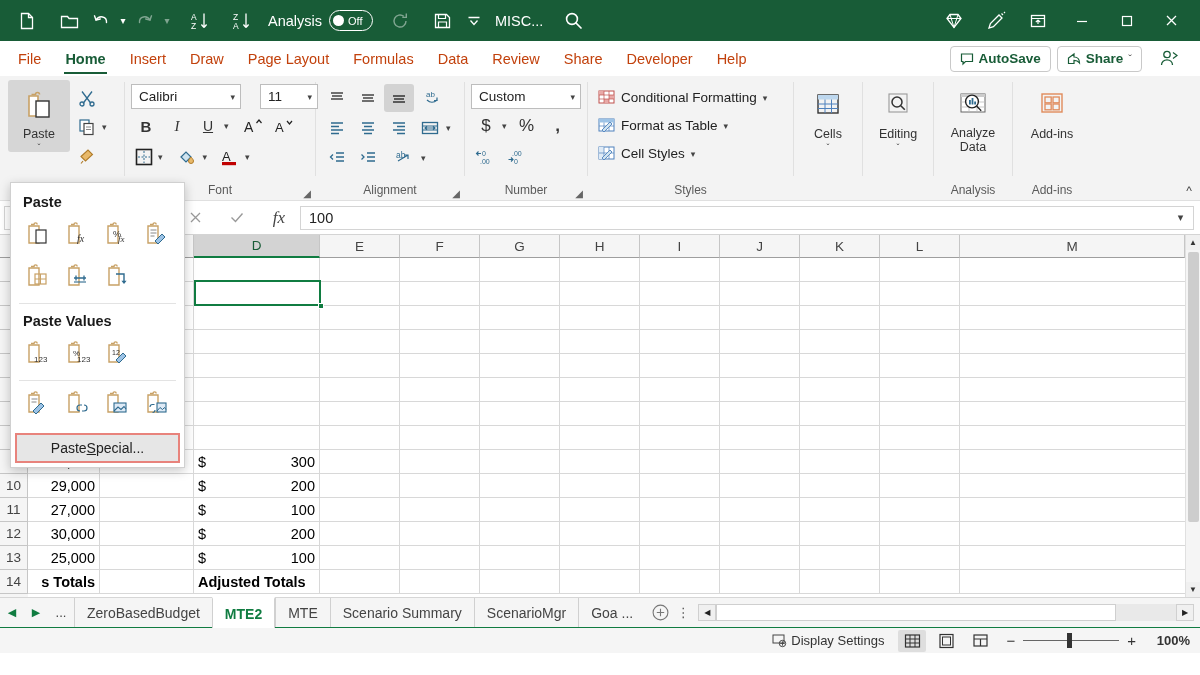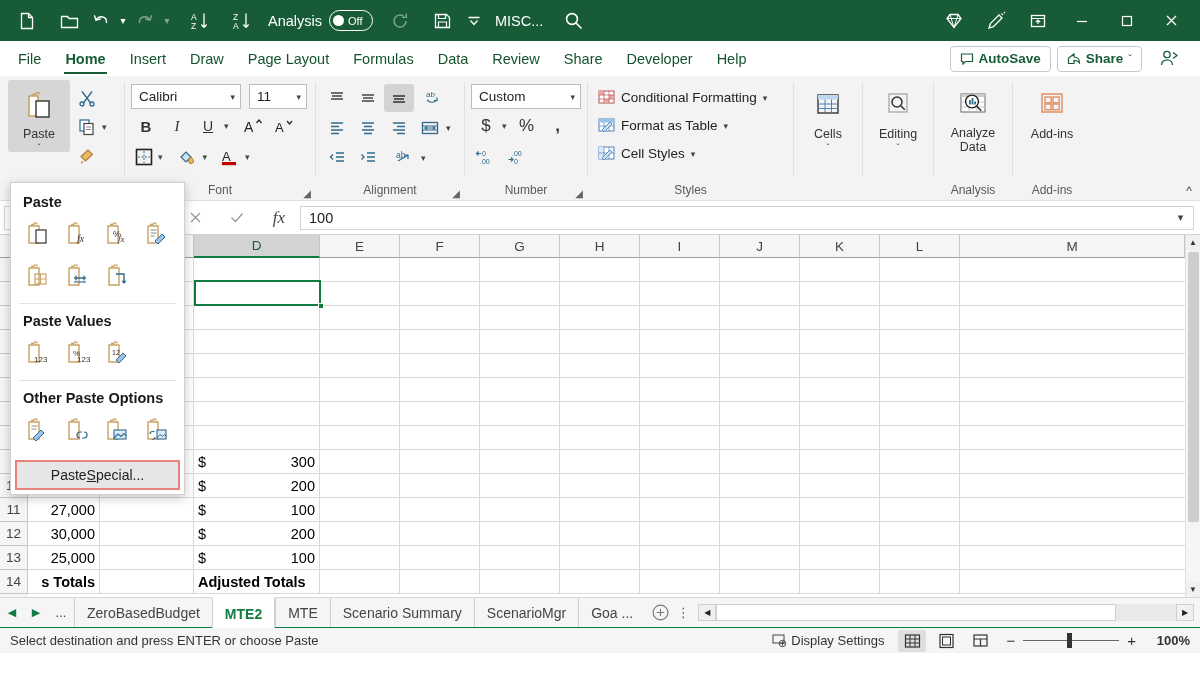--- a/index.html
+++ b/index.html
@@ -35,21 +35,21 @@
   .doctitle { font-size:14.5px; padding:0 10px; white-space:nowrap; }
   .tb-spacer { flex:1; }
   .win-btn { width:45px; height:41px; display:flex; align-items:center; justify-content:center; }
 
   
   .ribbon-tabs {
     height:35px; background:#ffffff; display:flex; align-items:stretch;
     padding:0 6px; border-bottom:0px;
   }
   .rtab {
-    display:flex; align-items:center; padding:0 12px; font-size:14.5px; color:#14532d;
+    display:flex; align-items:center; padding:0 12px; font-size:14.5px; color:#c2410c;
     position:relative; white-space:nowrap;
   }
   .rtab.active { color:#185C37; font-weight:bold; }
   .rtab.active::after {
     content:""; position:absolute; left:11px; right:11px; bottom:2px; height:2.5px; background:#185C37;
   }
   .tabs-right { margin-left:auto; display:flex; align-items:center; gap:6px; padding-right:4px; }
   .pillbtn {
     display:flex; align-items:center; gap:5px; border:1px solid #c9c9c9; border-radius:4px;
     height:26px; padding:0 9px; font-size:13.5px; color:#185C37; font-weight:bold; background:#fff;
@@ -406,21 +406,21 @@
             </div>
           </div>
         </div>
       </div>
       <div class="grp-label"></div>
     </div>
     <div class="grp-sep"></div>
 
     <div class="grp" style="width:190px">
       <div class="grp-body" style="flex-direction:column;gap:3px;padding-top:4px">
-        <div class="row" style="gap:8px">
+        <div class="row" style="gap:19px">
           <div class="selbox" style="width:110px">
             <span>Calibri</span>
             <span class="chevdn">▾</span>
           </div>
           <div class="selbox" style="width:58px">
             <span>11</span>
             <span class="chevdn">▾</span>
           </div>
         </div>
         <div class="row" style="gap:1px">
@@ -1007,21 +1007,20 @@
     <div class="hscroll">
       <div class="hsbtn">◀</div>
       <div class="hstrack">
         <div class="hsthumb"></div>
       </div>
       <div class="hsbtn">▶</div>
     </div>
   </div>
 
   <div class="statusbar">
-    <span>Select destination and press ENTER or choose Paste</span>
     <div class="sb-right">
       <div style="display:flex;align-items:center;gap:4px;margin-right:8px">
         <span>
           <svg width="15" height="15" viewBox="0 0 15 15">
               <rect x="1" y="2" width="11" height="8" fill="none" stroke="#444" stroke-width="1"></rect>
               <circle cx="10.5" cy="10.5" r="3.2" fill="none" stroke="#444" stroke-width="1"></circle>
               <path d="M10.5 8.3v4.4 M8.3 10.5h4.4" stroke="#444" stroke-width=".9"></path>
             </svg>
         </span>
         <span>Display Settings</span>
@@ -1136,21 +1135,20 @@
       <div class="pm-item">
         <svg width="26" height="26" viewBox="0 0 26 26">
             <path d="M4 5h10v17H4z" fill="#fff" stroke="#C8A165" stroke-width="1.4"></path>
             <path d="M6 3.5h3a1.6 1.6 0 0 1 3.2 0h0" fill="none" stroke="#C8A165" stroke-width="1.4"></path>
             <text x="7" y="15" font-size="7" font-family="Liberation Sans" fill="#333">12</text>
             <path d="M11 20l7-7 3 3-7 7z" fill="#9DC3E6" stroke="#2F6B8F" stroke-width="1"></path>
           </svg>
       </div>
     </div>
     <div class="pm-sep"></div>
-    <div class="pm-title">Other Paste Options</div>
     <div class="pm-row">
       <div class="pm-item">
         <svg width="26" height="26" viewBox="0 0 26 26">
             <path d="M4 5h10v17H4z" fill="#fff" stroke="#C8A165" stroke-width="1.4"></path>
             <path d="M6 3.5h3a1.6 1.6 0 0 1 3.2 0h0" fill="none" stroke="#C8A165" stroke-width="1.4"></path>
             <path d="M6.5 9h6 M6.5 12h5" stroke="#888" stroke-width="1"></path>
             <path d="M8 21l8-8 3 3-8 8z" fill="#9DC3E6" stroke="#2F6B8F" stroke-width="1"></path>
           </svg>
       </div>
       <div class="pm-item">

